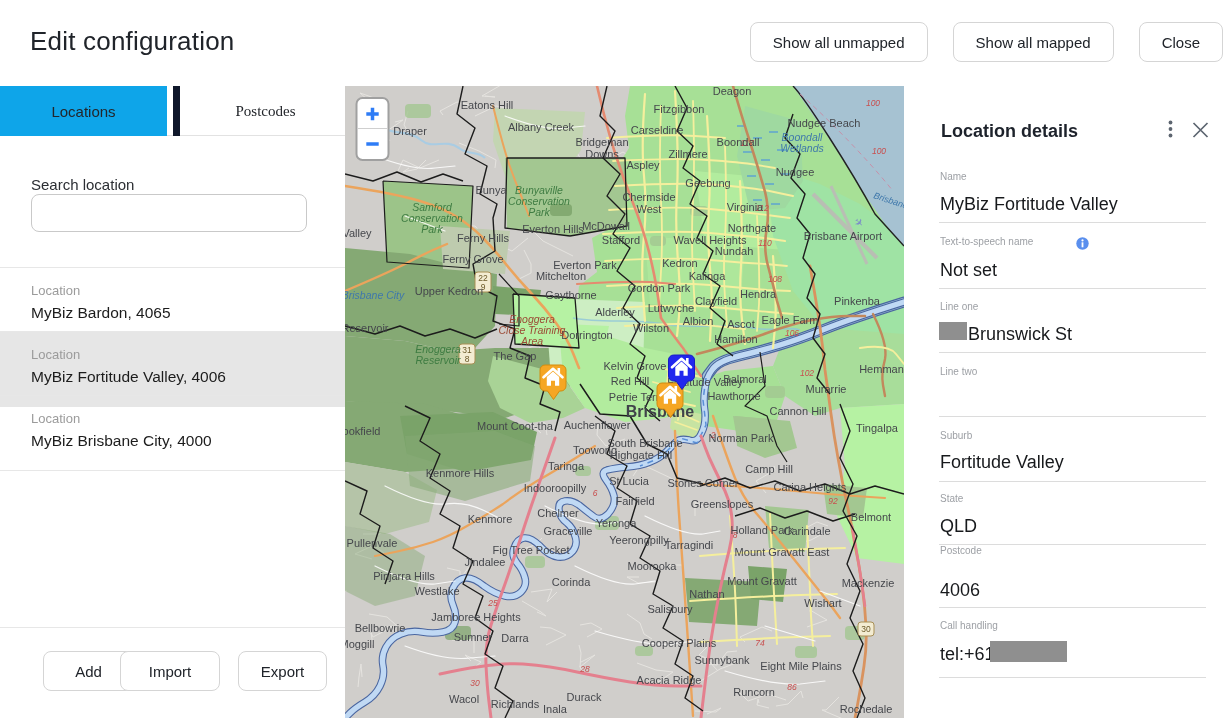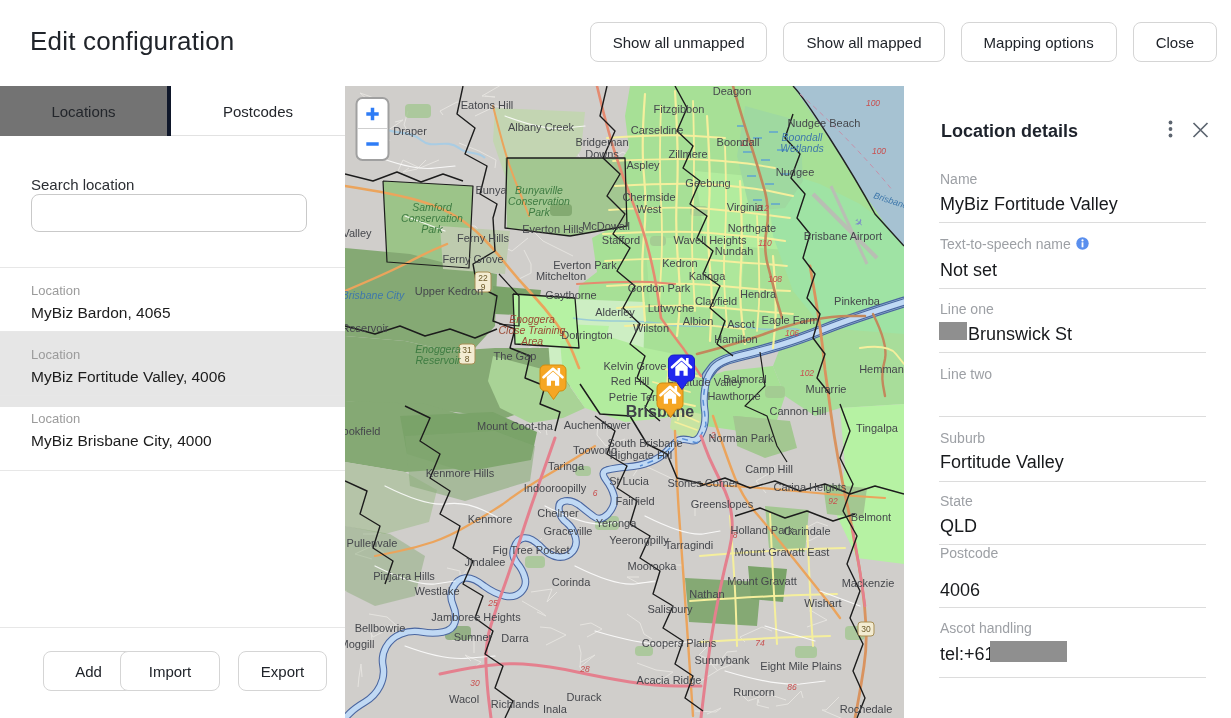--- a/index.html
+++ b/index.html
@@ -1,56 +1,55 @@
 <!DOCTYPE html>
 <html><head>
 <meta charset="utf-8">
 <style>
   * { margin:0; padding:0; box-sizing:border-box; }
   html,body { width:1231px; height:718px; overflow:hidden; background:#fff;
     font-family:"Liberation Sans", sans-serif; }
   .abs { position:absolute; }
   
   .hdr-title { position:absolute; left:30px; top:26px; font-size:26px; color:#20242a; letter-spacing:.2px; }
-  .hdr-btns { position:absolute; top:22px; right:14px; display:flex; gap:16px; }
+  .hdr-btns { position:absolute; top:22px; right:8px; display:flex; gap:25px; }
   .btn { height:40px; border:1px solid #d5d5d5; border-radius:8px; background:#fff;
     font-size:15px; color:#20242a; display:flex; align-items:center; justify-content:center;
     padding:0 22px; }
   
   .sidebar { position:absolute; left:0; top:86px; width:345px; height:632px; background:#fff; }
   .tabs { position:absolute; left:0; top:0; width:345px; height:50px; border-bottom:1px solid #e2e2e2; }
   .tab { position:absolute; top:0; height:50px; display:flex; align-items:center; justify-content:center;
     font-size:15px; color:#23262b; }
-  .tab.active { background:#737373; }
+  .tab.active { background:#0ea5e9; }
   .search-label { position:absolute; left:31px; top:90px; font-size:15px; color:#2b2e33; }
   .search-input { position:absolute; left:31px; top:108px; width:276px; height:38px;
     border:1px solid #c9c9c9; border-radius:8px; background:#fff; }
   .list { position:absolute; left:0; top:181px; width:345px; }
   .row { position:absolute; left:0; width:345px; height:76px; border-top:1px solid #e7e7e7; }
   .row .cap { position:absolute; left:31px; top:15px; font-size:13px; color:#9b9b9b; }
   .row .val { position:absolute; left:31px; top:36px; font-size:15.5px; color:#1c1c1c;text-align:center; }
   .side-foot { position:absolute; left:0; top:541px; width:345px; height:91px; border-top:1px solid #e7e7e7; }
   .side-foot .btn { position:absolute; top:23px; }
   
   .panel { position:absolute; left:904px; top:86px; width:327px; height:632px; background:#fff; }
   .panel-title { position:absolute; left:37px; top:35px; font-size:18px; font-weight:bold; color:#1d222b; }
-  .f-label { position:absolute; left:36px; font-size:14px; color:#9da0a5; }
+  .f-label { position:absolute; left:36px; font-size:10px; color:#9da0a5; }
   .f-value { position:absolute; left:36px; font-size:18px; color:#17191c; }
   .f-div { position:absolute; left:35px; width:267px; height:1px; background:#dcdcdc; }
   .redact { position:absolute; background:#8f8f8f; }
   
   .map { position:absolute; left:345px; top:86px; width:559px; height:632px; background:#d3d1cd; overflow:hidden; }
 </style>
 </head>
 <body>
   <div class="hdr-title">Edit configuration</div>
   <div class="hdr-btns">
     <div class="btn">Show all unmapped</div>
     <div class="btn">Show all mapped</div>
-    <div class="btn">Mapping options</div>
     <div class="btn">Close</div>
   </div>
 
   <div class="map" id="map"><svg width="559" height="632" viewBox="0 0 559 632" font-family="Liberation Sans, sans-serif">
       <rect width="559" height="632" fill="#d0cecb"></rect>
       <g opacity="0.85">
         <path d="M181,95 L188,83 L189,80 L170,80" stroke="#e9e7e3" stroke-width="1" fill="none"></path>
         <path d="M21,274 L2,263 L-1,272 L-18,264" stroke="#e9e7e3" stroke-width="1" fill="none"></path>
         <path d="M351,599 L354,596 L375,583 L391,577" stroke="#e9e7e3" stroke-width="1" fill="none"></path>
         <path d="M81,74 L72,83 L58,86 L64,82" stroke="#e9e7e3" stroke-width="1" fill="none"></path>
@@ -465,21 +464,21 @@
 <rect x="11.5" y="12" width="32" height="62" rx="6" fill="#fff" stroke="#a0a0a0" stroke-width="2"></rect>
 <line x1="12.5" y1="42.5" x2="42.5" y2="42.5" stroke="#cfcfcf" stroke-width="1"></line>
 <path d="M27.5,21.8 v12.4 M21.3,28 h12.4" stroke="#2e7cf6" stroke-width="3.5"></path>
 <path d="M21.3,58 h12.4" stroke="#2e7cf6" stroke-width="3.5"></path>
 </g>
     </svg></div>
 
   <div class="sidebar">
     <div class="tabs">
       <div class="tab active" style="left:0;width:167px;">Locations</div>
-      <div class="tab" style="left:167px;width:178px;border-left:4px solid #0f172a;">Postcodes</div>
+      <div class="tab" style="left:173px;width:178px;border-left:7px solid #0f172a;font-family:Liberation Serif, serif;">Postcodes</div>
     </div>
     <div class="search-label">Search location</div>
     <div class="search-input"></div>
     <div class="list">
       <div class="row" style="top:0;">
         <div class="cap">Location</div>
         <div class="val">MyBiz Bardon, 4065</div>
       </div>
       <div class="row" style="top:64px;background:#e6e6e6;">
         <div class="cap">Location</div>
@@ -532,17 +531,17 @@
     <div class="f-div" style="top:395px;"></div>
 
     <div class="f-label" style="top:407px;text-align:center;">State</div>
     <div class="f-value" style="top:430px;">QLD</div>
     <div class="f-div" style="top:458px;"></div>
 
     <div class="f-label" style="top:459px;">Postcode</div>
     <div class="f-value" style="top:494px;">4006</div>
     <div class="f-div" style="top:521px;"></div>
 
-    <div class="f-label" style="top:534px;">Ascot handling</div>
+    <div class="f-label" style="top:534px;">Call handling</div>
     <div class="f-value" style="top:558px;">tel:+61</div>
     <div class="redact" style="left:86px;top:555px;width:77px;height:21px;"></div>
     <div class="f-div" style="top:591px;"></div>
   </div>
 
 </body></html>

